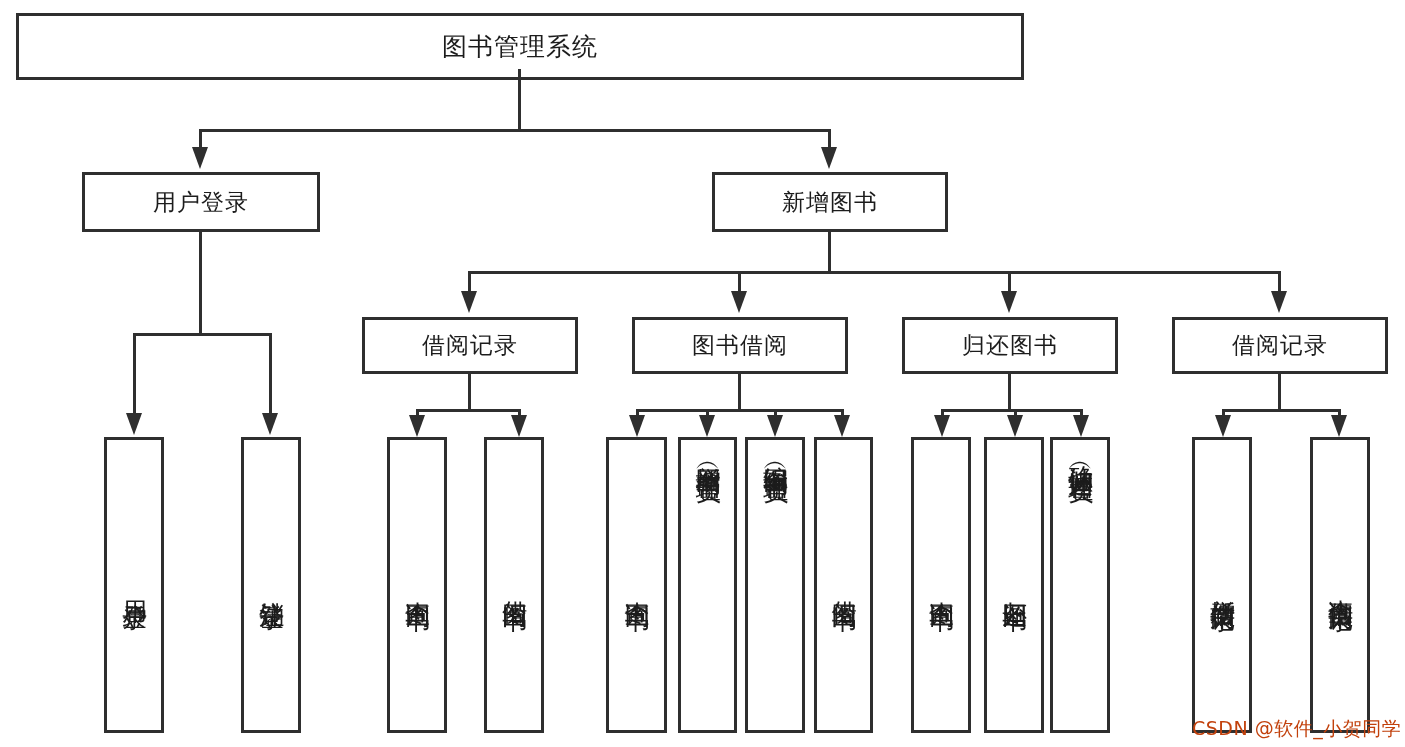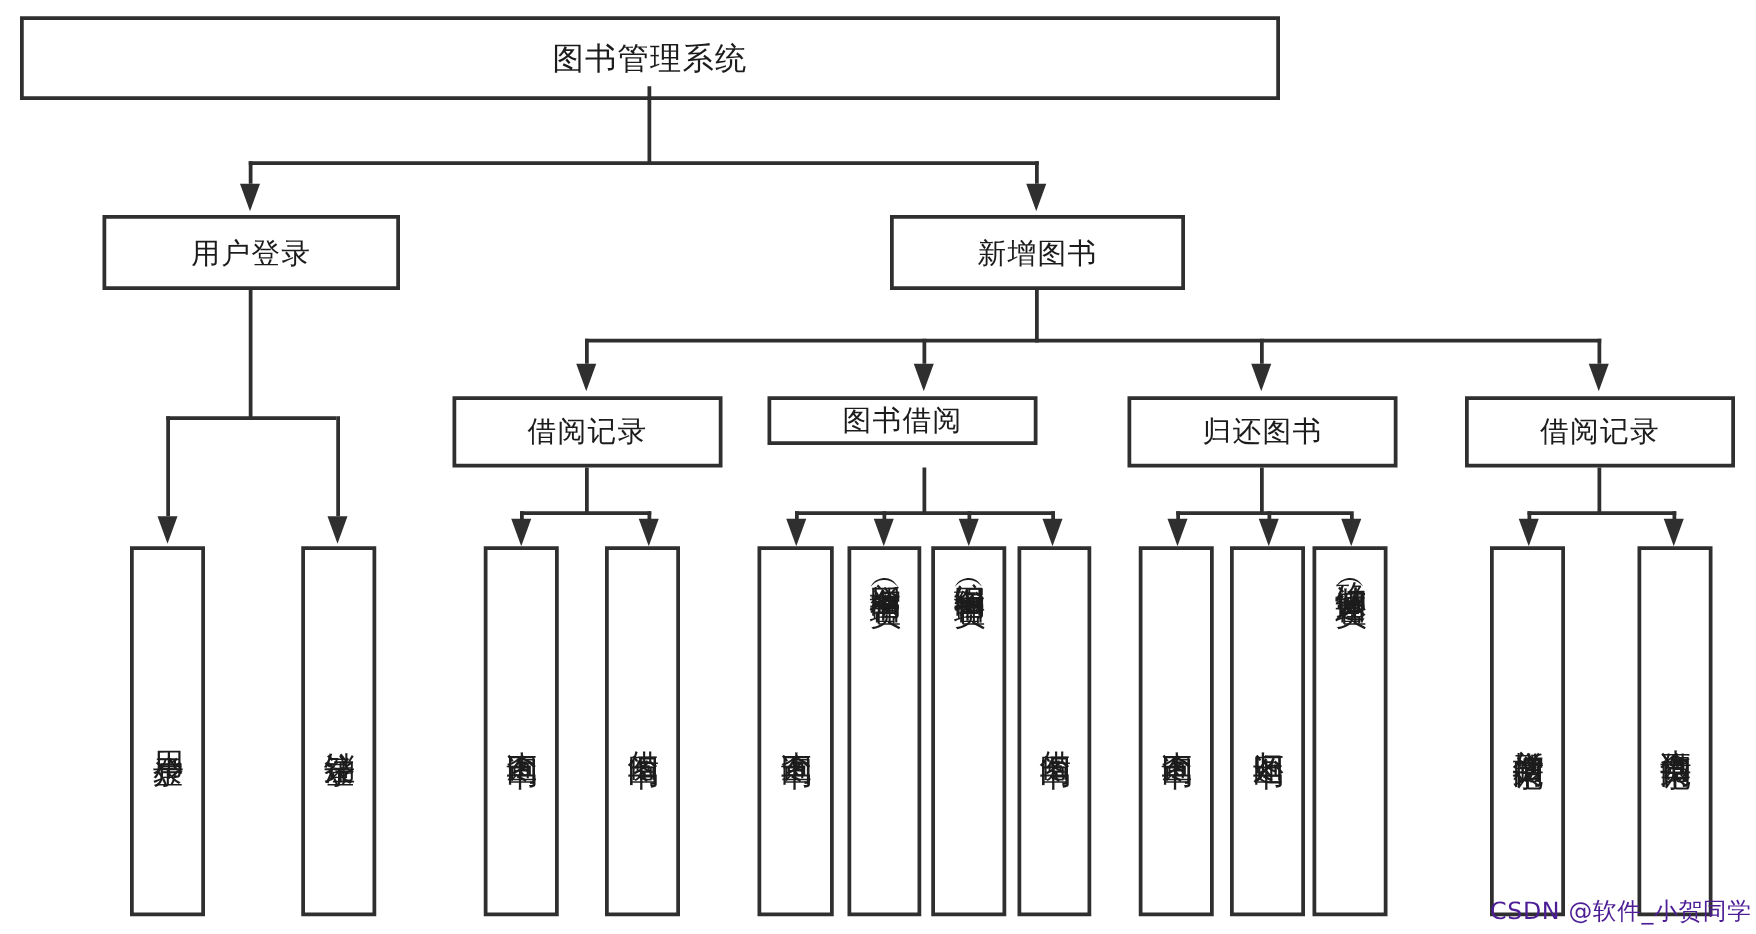--- a/index.html
+++ b/index.html
@@ -66,21 +66,21 @@
     position: absolute;
     width: 0;
     height: 0;
     border-left: 8px solid transparent;
     border-right: 8px solid transparent;
     border-top: 22px solid #2f2f2f;
   }
   #watermark {
     position: absolute;
     font-size: 19px;
-    color: #4c1d95;
+    color: #c2410c;
     white-space: nowrap;
     letter-spacing: 0.5px;
   }
 </style>
 </head>
 <body>
 
 <div id="canvas">
 
   <div class="node root" style="left:16px; top:13px; width:1008px; height:67px;">
@@ -115,21 +115,21 @@
   <div class="edge v" style="left:1008px; top:271px; height:20px;"></div>
   <div class="edge v" style="left:1278px; top:271px; height:20px;"></div>
   <div class="arrow" style="left:461px; top:291px;"></div>
   <div class="arrow" style="left:731px; top:291px;"></div>
   <div class="arrow" style="left:1001px; top:291px;"></div>
   <div class="arrow" style="left:1271px; top:291px;"></div>
 
   <div class="node lvl3" style="left:362px; top:317px; width:216px; height:57px;">
     <span>借阅记录</span>
   </div>
-  <div class="node lvl3" style="left:614px; top:317px; width:216px; height:39px;">
+  <div class="node lvl3" style="left:632px; top:317px; width:216px; height:57px;">
     <span>图书借阅</span>
   </div>
   <div class="node lvl3" style="left:902px; top:317px; width:216px; height:57px;">
     <span>归还图书</span>
   </div>
   <div class="node lvl3" style="left:1172px; top:317px; width:216px; height:57px;">
     <span>借阅记录</span>
   </div>
 
   <div class="edge v" style="left:468px; top:374px; height:38px;"></div>

